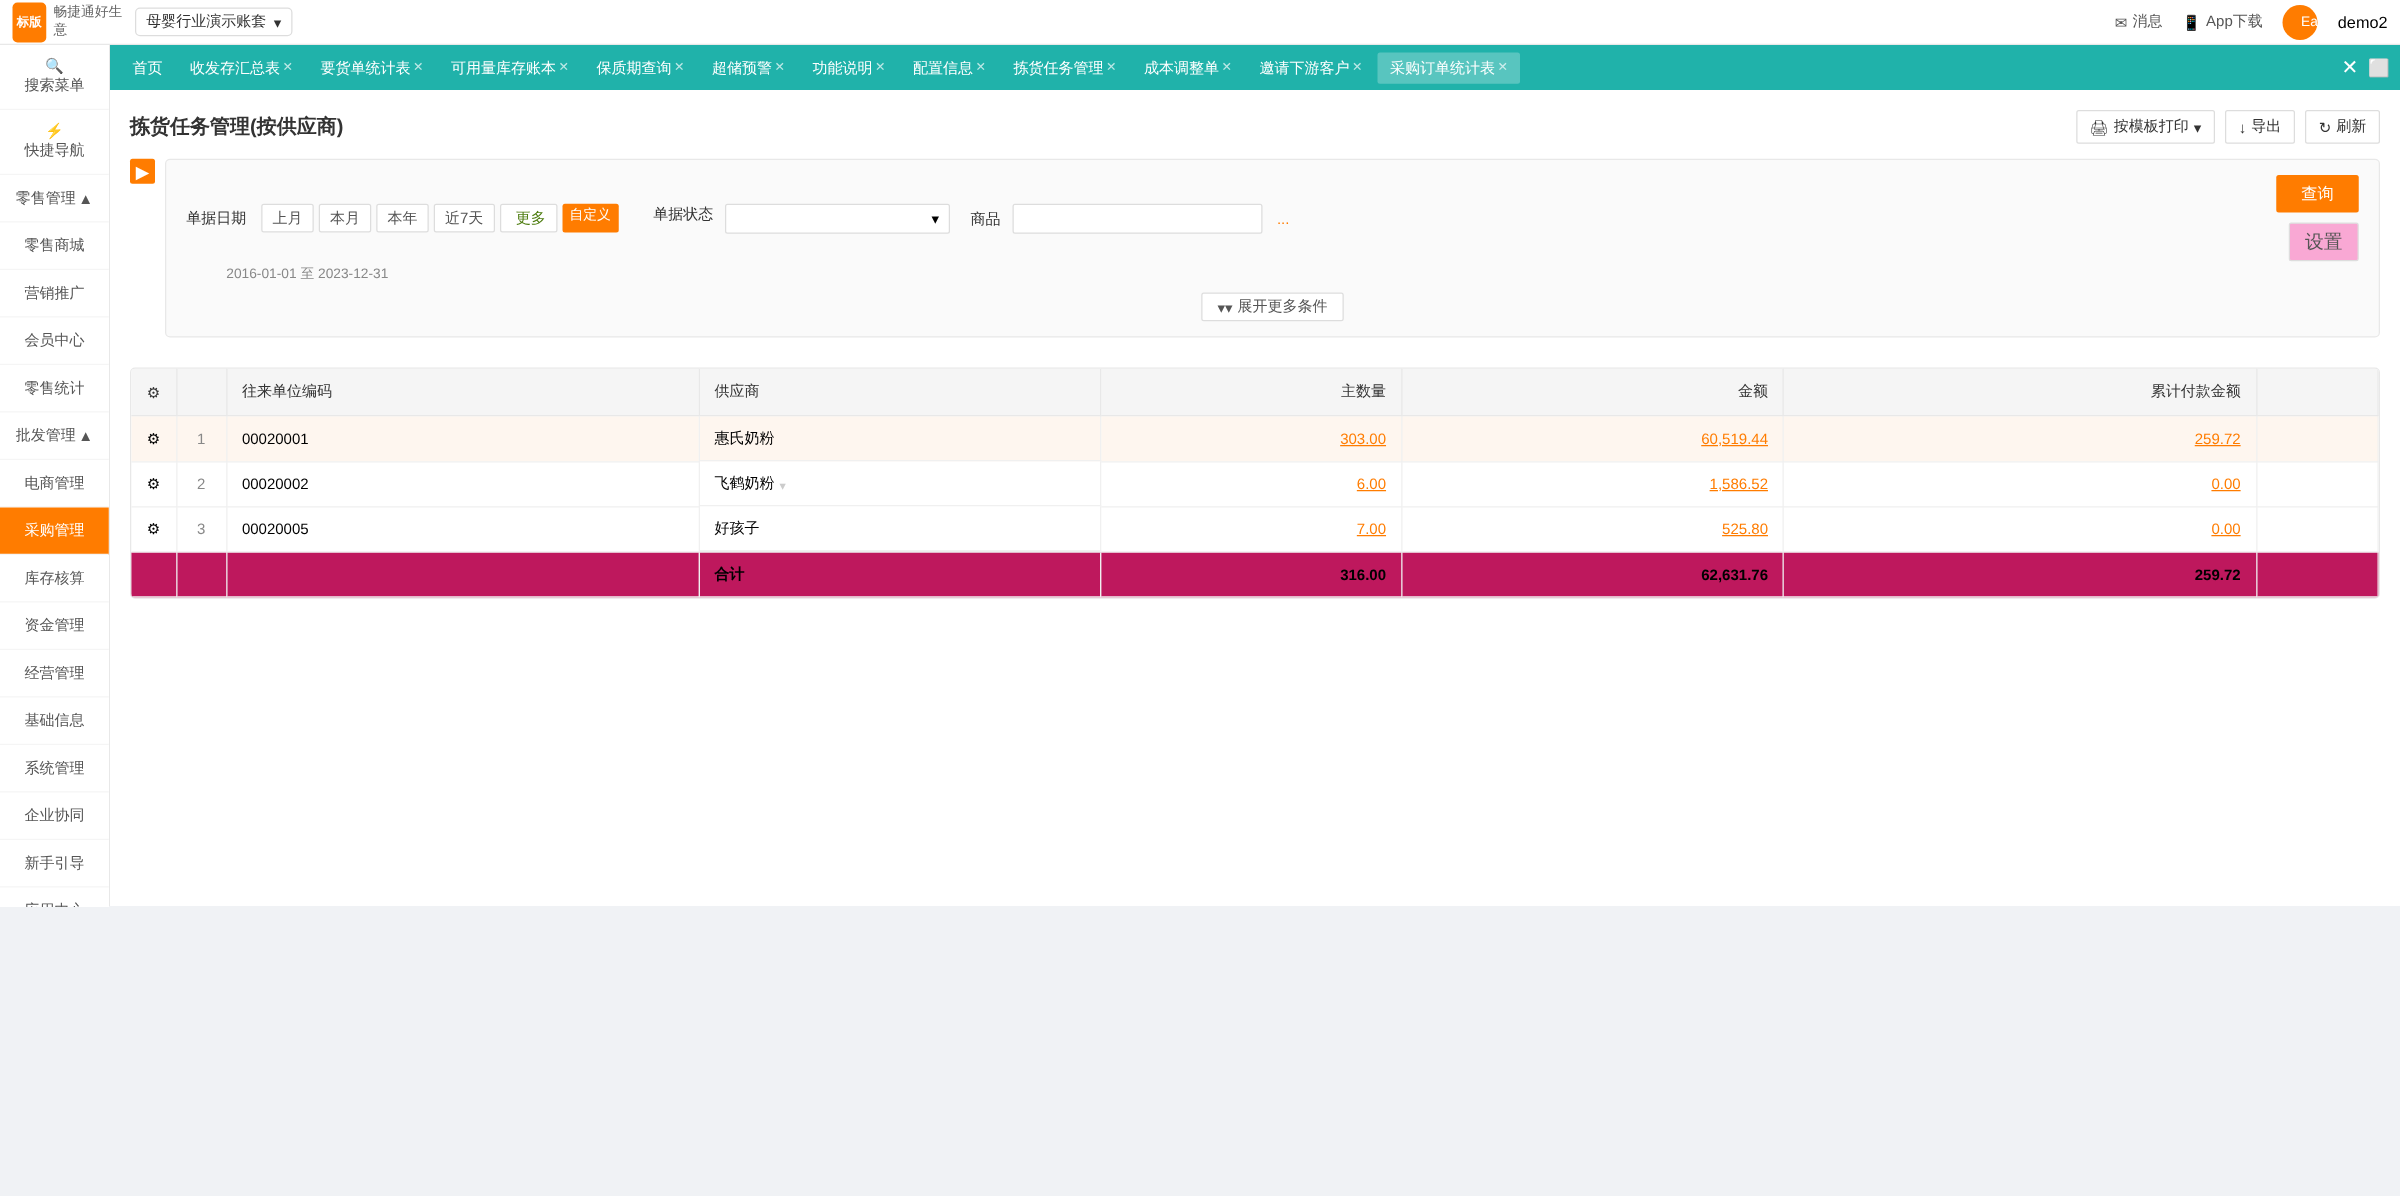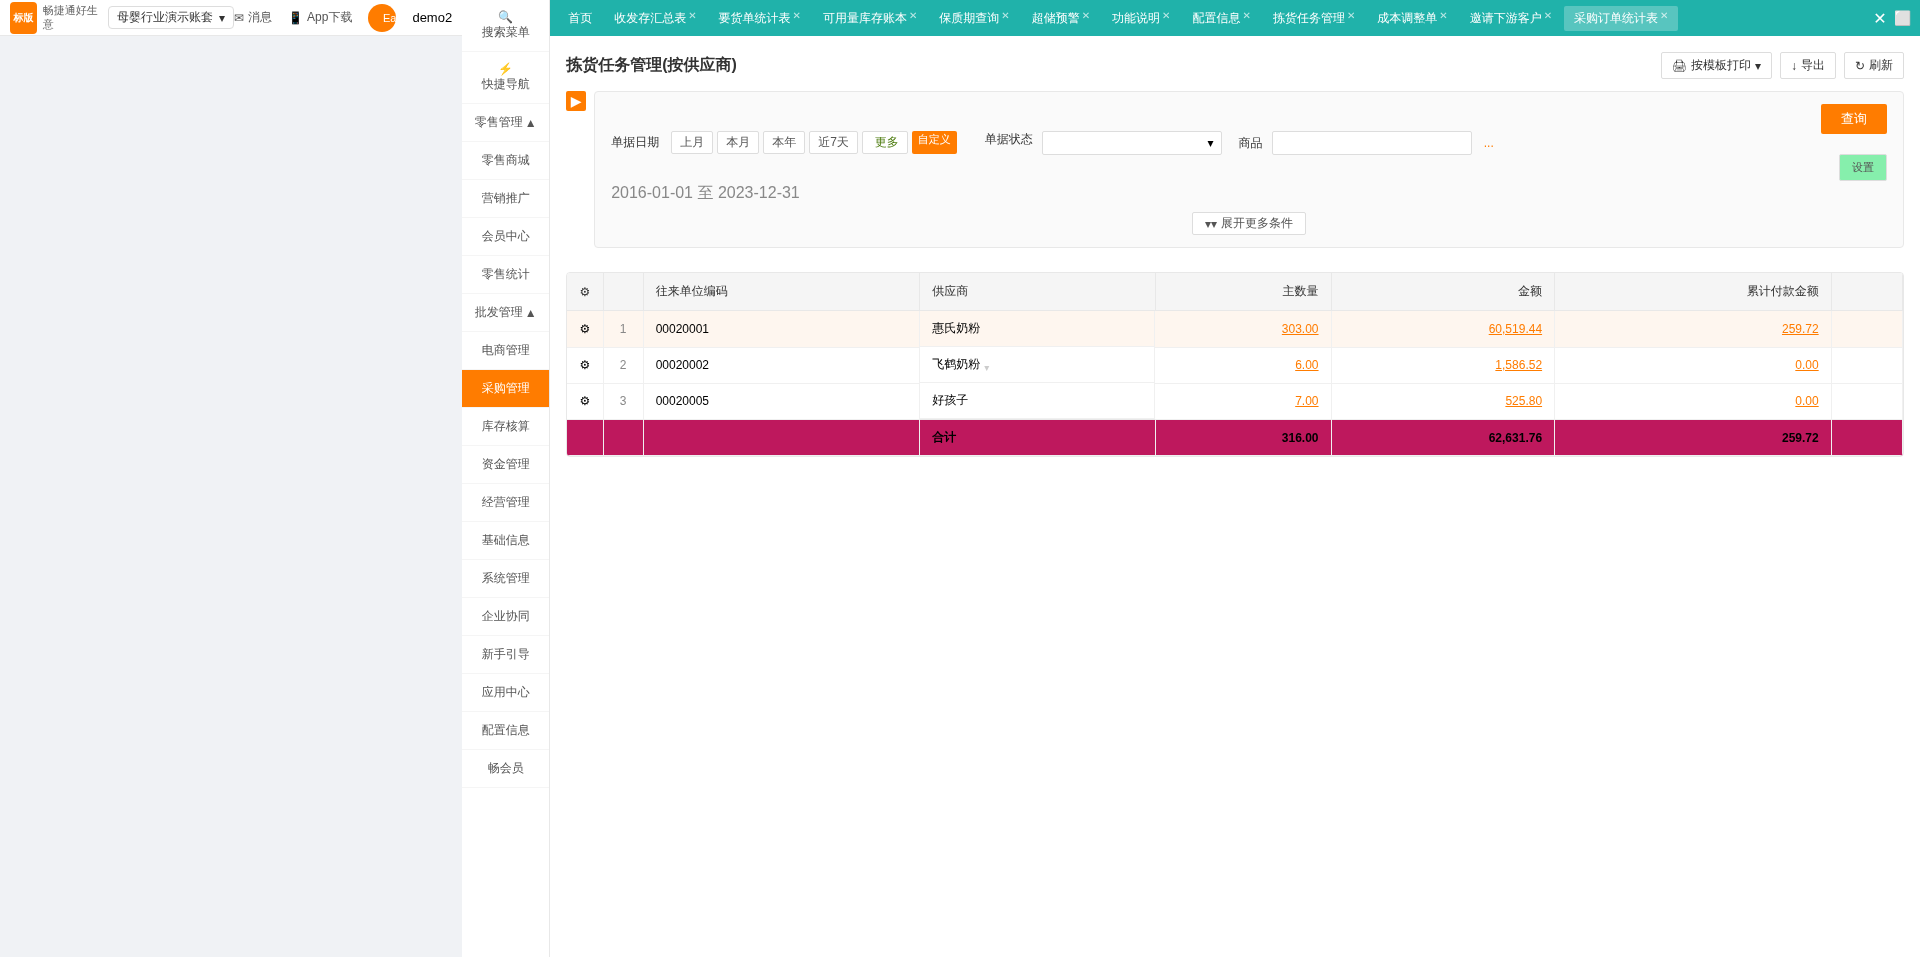--- a/index.html
+++ b/index.html
@@ -1,19 +1,19 @@
 <!DOCTYPE html>
 <html><head>
   <meta charset="utf-8">
   <style>
     * { box-sizing: border-box; margin: 0; padding: 0; }
     body { font-family: 'Microsoft YaHei', Arial, sans-serif; font-size: 13px; background: #f0f2f5; overflow: hidden; height: 957px; }
 
     
-    .app-container { display: flex; flex-direction: row; height: 957px; }
+    .app-container { display: flex; flex-direction: column; height: 725px; }
     .top-bar { display: flex; align-items: center; background: #fff; height: 36px; border-bottom: 1px solid #e8e8e8; padding: 0 10px; flex-shrink: 0; }
     .logo-area { display: flex; align-items: center; gap: 6px; width: 88px; }
     .logo-icon { width: 32px; height: 32px; background: #ff7c00; border-radius: 4px; display: flex; align-items: center; justify-content: center; color: white; font-size: 10px; font-weight: bold; }
     .logo-text { font-size: 11px; color: #666; line-height: 1.2; }
     .workspace-selector { display: flex; align-items: center; gap: 6px; padding: 2px 8px; border: 1px solid #ddd; border-radius: 4px; cursor: pointer; font-size: 12px; color: #333; margin-left: 10px; }
     .top-bar-right { margin-left: auto; display: flex; align-items: center; gap: 16px; }
     .top-bar-btn { display: flex; align-items: center; gap: 4px; font-size: 12px; color: #555; cursor: pointer; }
     .user-avatar { width: 28px; height: 28px; border-radius: 50%; background: #ff7c00; display: flex; align-items: center; justify-content: flex-end; color: white; font-size: 11px; }
 
     
@@ -23,48 +23,48 @@
     .sidebar { width: 88px; background: #fff; border-right: 1px solid #e8e8e8; display: flex; flex-direction: column; overflow-y: auto; flex-shrink: 0; }
     .sidebar-item { padding: 10px 4px; text-align: center; font-size: 12px; color: #555; cursor: pointer; border-bottom: 1px solid #f5f5f5; }
     .sidebar-item.active { background: #ff7c00; color: #fff; }
     .sidebar-item.has-sub { display: flex; align-items: center; justify-content: center; gap: 2px; }
 
     
     .content-area { flex: 1; display: flex; flex-direction: column; overflow: hidden; }
 
     
     .top-nav { background: #20b2aa; height: 36px; display: flex; align-items: center; padding: 0 8px; gap: 2px; flex-shrink: 0; }
-    .nav-item { padding: 4px 10px; font-size: 12px; color: #fff; cursor: pointer; border-radius: 2px; white-space: nowrap; display: flex; gap: 2px; }
+    .nav-item { padding: 4px 10px; font-size: 12px; color: #fff; cursor: pointer; border-radius: 2px; white-space: nowrap; display: flex; align-items: center; gap: 2px; }
     .nav-item.active { background: rgba(255,255,255,0.25); }
     .nav-close { margin-left: auto; display: flex; align-items: center; gap: 8px; color: #fff; font-size: 14px; cursor: pointer; }
 
     
     .page-content { flex: 1; background: #fff; overflow: auto; padding: 16px; }
     .page-title { font-size: 16px; font-weight: bold; color: #333; margin-bottom: 12px; display: flex; align-items: center; justify-content: space-between; }
     .page-title-actions { display: flex; gap: 8px; align-items: center; }
     .btn-print { display: flex; align-items: center; gap: 4px; padding: 4px 10px; border: 1px solid #ddd; border-radius: 2px; font-size: 12px; cursor: pointer; background: #fff; color: #333; }
     .btn-export { display: flex; align-items: center; gap: 4px; padding: 4px 10px; border: 1px solid #ddd; border-radius: 2px; font-size: 12px; cursor: pointer; background: #fff; color: #333; }
     .btn-refresh { display: flex; align-items: center; gap: 4px; padding: 4px 10px; border: 1px solid #ddd; border-radius: 2px; font-size: 12px; cursor: pointer; background: #fff; color: #333; }
 
     
     .filter-area { background: #fafafa; border: 1px solid #e8e8e8; border-radius: 4px; padding: 12px 16px; margin-bottom: 12px; }
     .filter-row { display: flex; align-items: center; gap: 12px; flex-wrap: wrap; }
     .filter-label { font-size: 12px; color: #333; white-space: nowrap; }
     .date-shortcuts { display: flex; gap: 4px; }
     .date-shortcut { padding: 2px 8px; font-size: 12px; border: 1px solid #ddd; border-radius: 2px; cursor: pointer; color: #555; background: #fff; }
     .date-shortcut.more { color: #4d7c0f; padding-left: 12px; }
     .custom-badge { background: #ff7c00; color: #fff; padding: 1px 6px; border-radius: 2px; font-size: 11px; }
-    .date-range { font-size: 16px; color: #888; margin-top: 2px; }
+    .date-range { font-size: 11px; color: #888; margin-top: 2px; margin-left: 32px; }
     .filter-select { padding: 4px 8px; border: 1px solid #ddd; border-radius: 2px; font-size: 12px; min-width: 160px; cursor: pointer; background: #fff; display: flex; align-items: center; justify-content: space-between; }
     .filter-input { padding: 4px 8px; border: 1px solid #ddd; border-radius: 2px; font-size: 12px; width: 200px; }
     .btn-more { color: #ff7c00; font-size: 12px; cursor: pointer; margin-left: 8px; }
     .expand-row { display: flex; justify-content: center; margin-top: 8px; }
     .expand-btn { display: flex; align-items: center; gap: 4px; font-size: 12px; color: #555; cursor: pointer; border: 1px solid #ddd; border-radius: 2px; padding: 2px 12px; background: #fff; }
     .btn-query { background: #ff7c00; color: #fff; border: none; padding: 6px 20px; border-radius: 2px; font-size: 13px; cursor: pointer; }
-    .btn-settings { background: #86efac; color: #555; border: 1px solid #ddd; padding: 5px 12px; border-radius: 2px; font-size: 11px; cursor: pointer; margin-top: 16px; display: block; }
+    .btn-settings { background: #f9a8d4; color: #555; border: 1px solid #ddd; padding: 5px 12px; border-radius: 2px; font-size: 15px; cursor: pointer; margin-top: 4px; display: block; }
 
     .filter-toggle { width: 20px; height: 20px; background: #ff7c00; color: white; border-radius: 2px; display: flex; align-items: center; justify-content: center; cursor: pointer; font-size: 14px; flex-shrink: 0; }
 
     
     .table-container { border: 1px solid #e8e8e8; border-radius: 4px; overflow: hidden; }
     table { width: 100%; border-collapse: collapse; }
     thead tr { background: #f5f5f5; }
     th { padding: 10px 12px; font-size: 12px; font-weight: normal; color: #333; border-bottom: 1px solid #e8e8e8; border-right: 1px solid #e8e8e8; text-align: left; }
     th.num { text-align: right; }
     td { padding: 9px 12px; font-size: 12px; border-bottom: 1px solid #f0f0f0; border-right: 1px solid #f0f0f0; }

